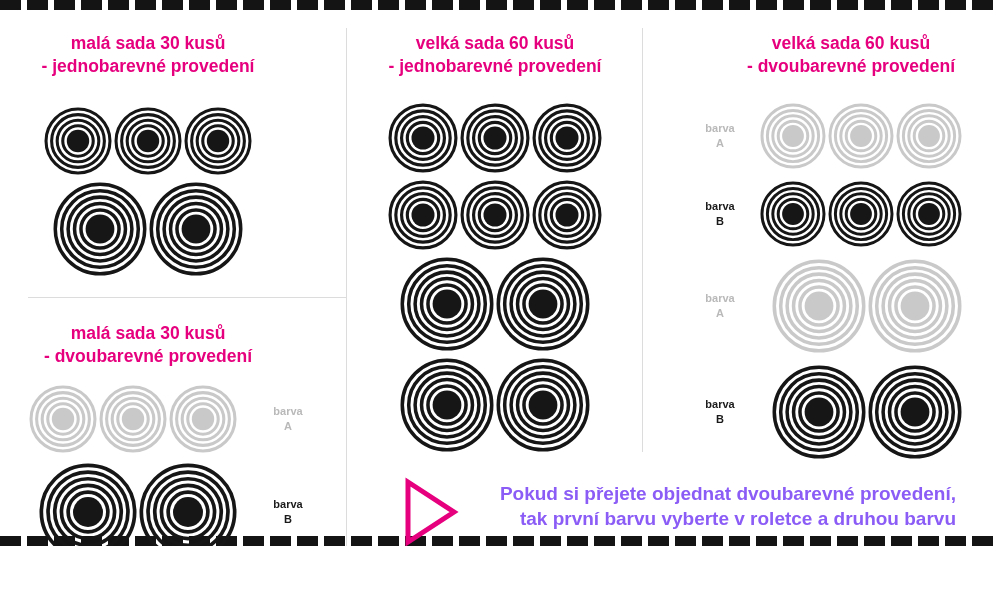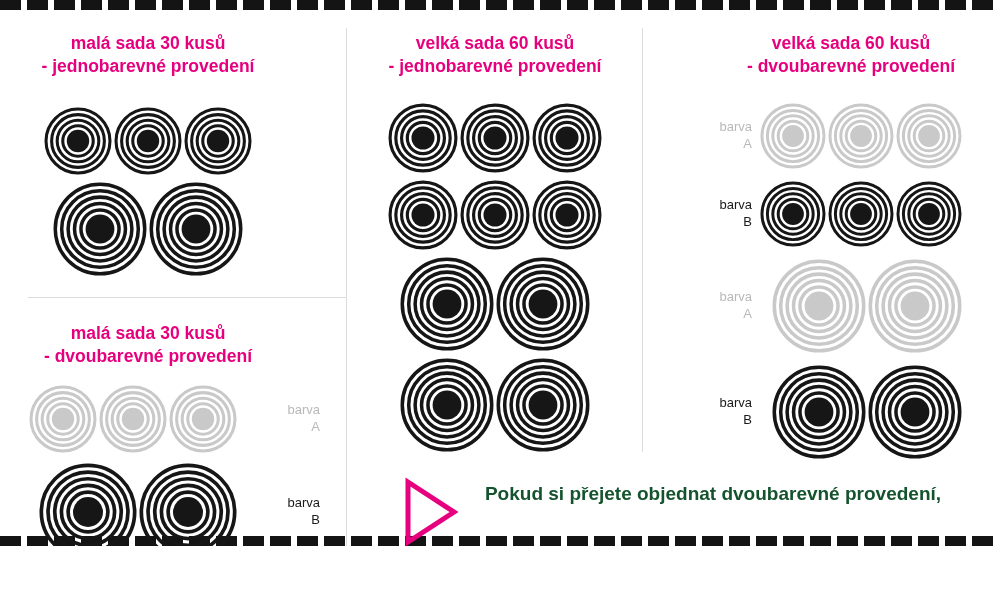--- a/index.html
+++ b/index.html
@@ -19,28 +19,28 @@
   .panel { position:absolute; }
   .title {
     color:#e6007e; font-weight:bold; font-size:17.5px; line-height:1.3; text-align:center;
   }
   .title span { display:block; }
   .rows { display:flex; flex-direction:column; align-items:center; }
   .circles { display:flex; align-items:center; }
   .circles svg { display:block; }
   .lrow { display:flex; align-items:center; }
   .color-label {
-    font-weight:normal; font-size:13px; line-height:1.3; text-align:right; width:64px;
+    font-weight:bold; font-size:11px; line-height:1.3; text-align:center; width:64px;
   }
   .color-label span { display:block; }
   .label-a { color:#b9b9b9; }
   .label-b { color:#1a1a1a; }
   .note-text {
-    position:absolute; color:#14532d; font-weight:bold; font-size:19px;
-    line-height:25px; text-align:center;
+    position:absolute; color:#8b5cf6; font-weight:bold; font-size:19px;
+    line-height:25px; text-align:right;
   }
   .note-text span { display:block; }
   .note-arrow { position:absolute; }
 </style>
 </head>
 <body>
 
 <div class="stage">
 
   <div class="dash top"></div>
@@ -362,15 +362,16 @@
           </svg>
         </div>
     </div>
   </section>
 
   <svg class="note-arrow" style="left:402px;top:476px" width="58" height="72" viewBox="0 0 58 72">
     <polygon points="6,6 52,36 6,66" fill="none" stroke="#e6007e" stroke-width="5" stroke-linejoin="miter"></polygon>
   </svg>
   <div class="note-text" style="left:470px;top:481px;width:486px">
     <span>Pokud si přejete objednat dvoubarevné provedení,</span>
+    <span>tak první barvu vyberte v roletce a druhou barvu</span>
   </div>
 
 </div>
 
 </body></html>

